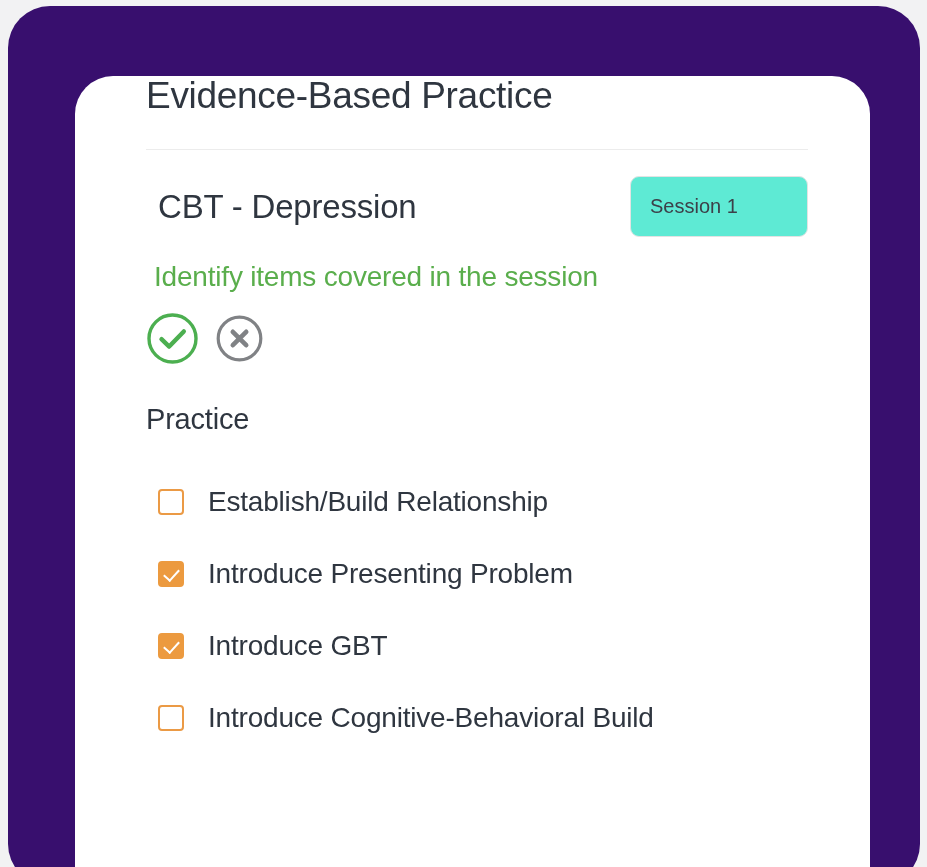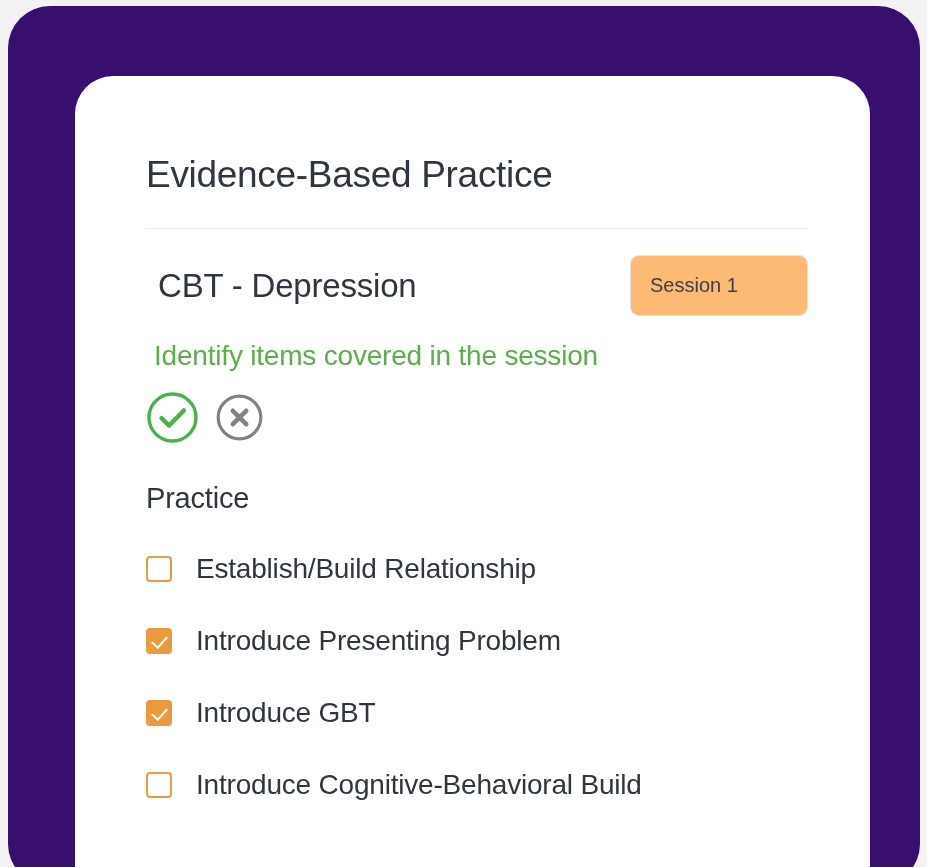--- a/index.html
+++ b/index.html
@@ -44,21 +44,20 @@
   #card-inner {
     position: absolute;
     left: 71px;             
     top: 0;
     width: 662px;           
   }
 
   
   #page-title {
     margin: 0;
-    padding-top: 79px;
     font-size: 37px;
     font-weight: 400;
     letter-spacing: -0.3px;
     color: #2f3640;
     line-height: 1.1;
     white-space: nowrap;
   }
 
   #title-divider {
     margin-top: 32px;
@@ -83,21 +82,21 @@
     line-height: 62px;
     white-space: nowrap;
   }
 
   #session-chip {
     position: absolute;
     right: 0;
     top: 0;
     width: 178px;
     height: 61px;
-    background: #fdba74;
+    background: #5eead4;
     border: 1px solid #e3e3e3;
     border-radius: 9px;
     box-sizing: border-box;
     font-size: 20px;
     color: #3c4049;
     display: flex;
     align-items: center;
     padding-left: 19px;
     cursor: pointer;
   }
@@ -138,21 +137,21 @@
     padding-top: 38px;
     font-size: 29px;
     font-weight: 400;
     letter-spacing: -0.2px;
     color: #2f3640;
     line-height: 1.1;
   }
 
   #checklist {
     list-style: none;
-    margin: 0;
+    margin: 12px;
     padding: 0;
     padding-top: 31px;
   }
   .checklist-item {
     display: flex;
     align-items: center;
     height: 45px;
     margin-bottom: 27px;
     cursor: pointer;
   }

